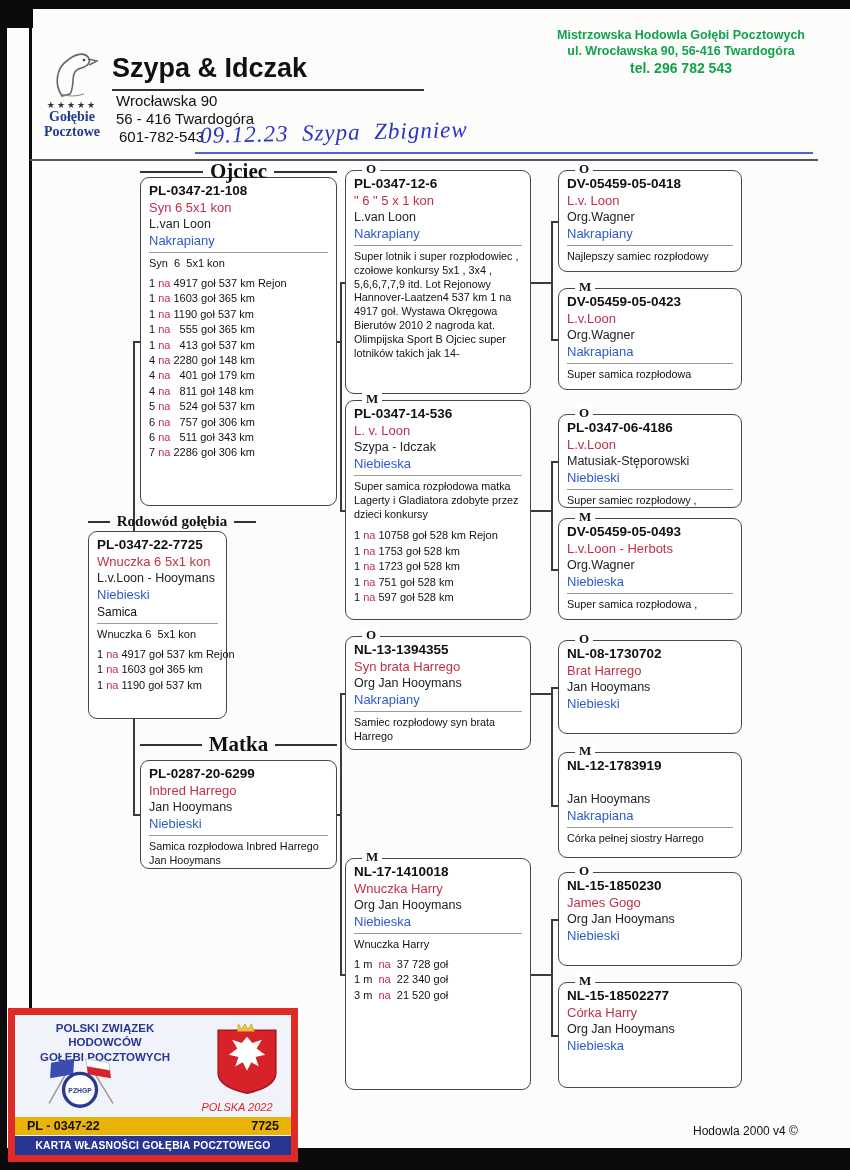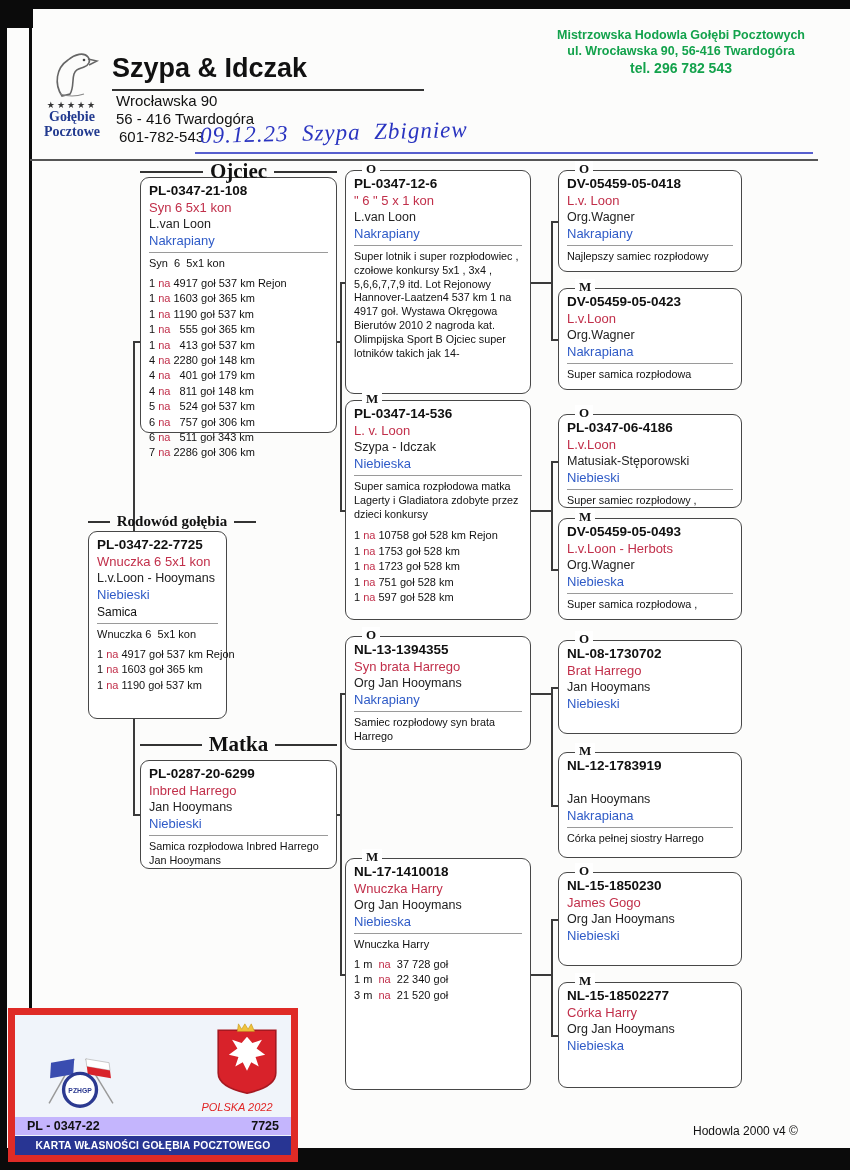--- a/index.html
+++ b/index.html
@@ -48,21 +48,21 @@
   .ln{position:absolute;background:#3a3a3a;z-index:1;}
   
   .card{position:absolute;left:8px;top:1008px;width:290px;height:154px;box-sizing:border-box;
         border:7px solid var(--card-red,#df2b26);background:#f0f4fa;z-index:5;}
   .card-title{position:absolute;left:4px;top:6px;width:172px;color:var(--card-navy,#283593);
               font-weight:bold;font-size:11.5px;text-align:center;line-height:1.25;}
   .eagle{position:absolute;right:12px;top:3px;width:64px;height:80px;}
   .badge{position:absolute;left:10px;top:38px;width:112px;height:60px;}
   .polska{position:absolute;right:4px;top:86px;width:100px;text-align:center;
           color:#e02525;font-weight:normal;font-style:italic;font-size:11px;}
-  .card-ring{position:absolute;left:0;bottom:20px;width:100%;background:#c4b5fd;display:flex;
+  .card-ring{position:absolute;left:0;bottom:20px;width:100%;background:#eab308;display:flex;
              justify-content:space-between;padding:2px 12px;box-sizing:border-box;
              font-weight:bold;font-size:12.5px;color:#111;}
   .card-bar{position:absolute;left:0;bottom:0;width:100%;background:var(--card-navy,#283593);
             color:#fff;font-weight:bold;font-size:10.3px;text-align:center;padding:4px 0;letter-spacing:.2px;}
   .credit{position:absolute;left:693px;top:1124px;font-size:12px;z-index:3;}
 </style>
 </head>
 <body>
 
 <div id="page">
@@ -138,21 +138,21 @@
   <div class="ln" style="left:551px;top:569px;width:7px;height:2px"></div>
   <div class="ln" style="left:531px;top:693px;width:21px;height:2px"></div>
   <div class="ln" style="left:551px;top:687px;width:2px;height:118px"></div>
   <div class="ln" style="left:551px;top:687px;width:7px;height:2px"></div>
   <div class="ln" style="left:551px;top:805px;width:7px;height:2px"></div>
   <div class="ln" style="left:531px;top:974px;width:21px;height:2px"></div>
   <div class="ln" style="left:551px;top:919px;width:2px;height:116px"></div>
   <div class="ln" style="left:551px;top:919px;width:7px;height:2px"></div>
   <div class="ln" style="left:551px;top:1035px;width:7px;height:2px"></div>
 
-  <div class="pbox" style="left:140px;top:177px;width:197px;height:256px">
+  <div class="pbox" style="left:140px;top:177px;width:197px;height:329px">
     <div class="ring">PL-0347-21-108</div>
     <div class="bname">Syn 6  5x1 kon</div>
     <div class="breeder">L.van Loon</div>
     <div class="bcolor">Nakrapiany</div>
     <div class="sub">Syn  6  5x1 kon</div>
     <div class="results"><div class="rline">1 <span class="hl">na</span> 4917 goł 537 km Rejon</div><div class="rline">1 <span class="hl">na</span> 1603 goł 365 km</div><div class="rline">1 <span class="hl">na</span> 1190 goł 537 km</div><div class="rline">1 <span class="hl">na</span>   555 goł 365 km</div><div class="rline">1 <span class="hl">na</span>   413 goł 537 km</div><div class="rline">4 <span class="hl">na</span> 2280 goł 148 km</div><div class="rline">4 <span class="hl">na</span>   401 goł 179 km</div><div class="rline">4 <span class="hl">na</span>   811 goł 148 km</div><div class="rline">5 <span class="hl">na</span>   524 goł 537 km</div><div class="rline">6 <span class="hl">na</span>   757 goł 306 km</div><div class="rline">6 <span class="hl">na</span>   511 goł 343 km</div><div class="rline">7 <span class="hl">na</span> 2286 goł 306 km</div></div>
   </div>
 
   <div class="pbox" style="left:88px;top:531px;width:139px;height:188px">
     <div class="ring">PL-0347-22-7725</div>
@@ -273,20 +273,24 @@
 
   <div class="pbox" style="left:558px;top:982px;width:184px;height:106px">
     <div class="marker">M</div>
     <div class="ring">NL-15-18502277</div>
     <div class="bname">Córka Harry</div>
     <div class="breeder">Org Jan Hooymans</div>
     <div class="bcolor">Niebieska</div>
   </div>
 
   <div class="card">
+    <div class="card-title">
+      <div>POLSKI ZWIĄZEK HODOWCÓW</div>
+      <div>GOŁĘBI POCZTOWYCH</div>
+    </div>
     <svg class="eagle" viewBox="0 0 60 72">
       <path d="M3,10 h54 v40 q0,13 -27,19 q-27,-6 -27,-19 Z" fill="#d8222a" stroke="#a51820" stroke-width="1.5"></path>
       <path d="M22,4 l3,5 3,-5 3,5 3,-5 3,7 h-16 Z" fill="#f0c23c" stroke="#c79a20" stroke-width="0.6"></path>
       <path d="M30,16 l5,6 9,-3 -5,8 8,6 -9,2 3,9 -7,-4 -4,8 -4,-8 -7,4 3,-9 -9,-2 8,-6 -5,-8 9,3 Z" fill="#fff"></path>
     </svg>
     <svg class="badge" viewBox="0 0 110 62">
       <line x1="22" y1="52" x2="48" y2="6" stroke="#999" stroke-width="1.5"></line>
       <line x1="88" y1="52" x2="60" y2="6" stroke="#999" stroke-width="1.5"></line>
       <polygon points="24,10 48,6 47,22 23,26" fill="#3a4db0"></polygon>
       <polygon points="60,6 84,10 85,18 61,14" fill="#fff" stroke="#bbb" stroke-width="0.8"></polygon>

